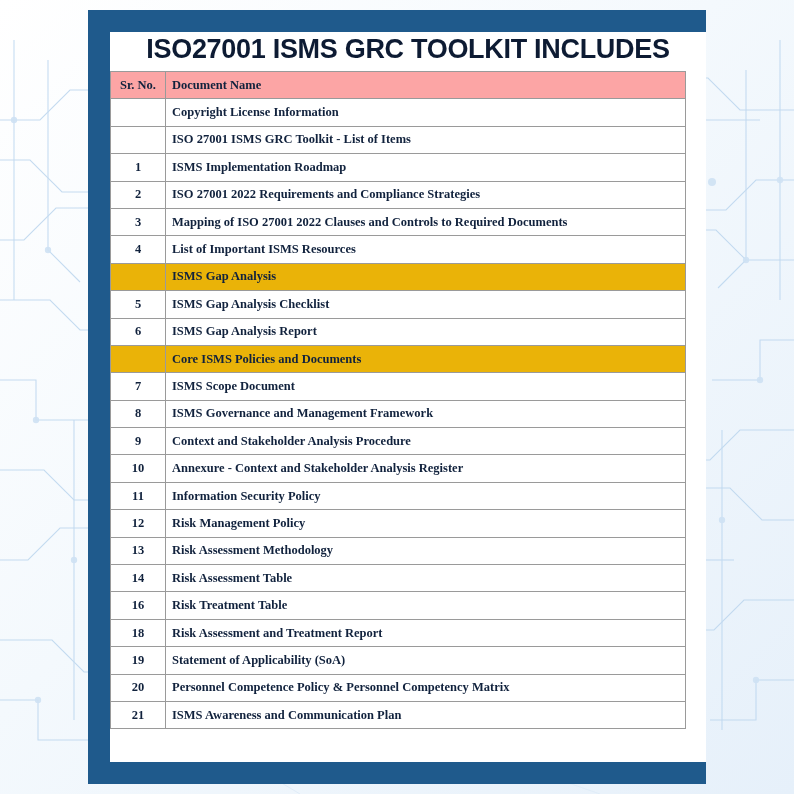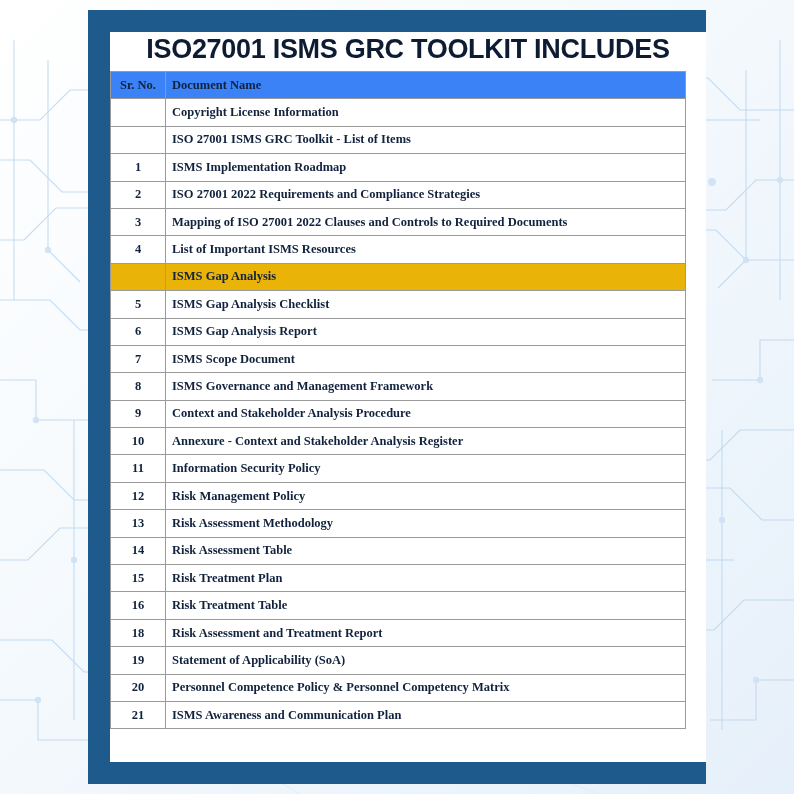--- a/index.html
+++ b/index.html
@@ -102,21 +102,21 @@
     background: #ffffff;
     overflow: hidden;
     white-space: nowrap;
   }
   table.doc-table td.sr {
     width: 54px;
     text-align: center;
     padding: 0;
   }
   tr.header td {
-    background: #3b82f6;
+    background: #fca5a5;
   }
   tr.section td {
     background: #eab308;
   }
 </style>
 </head>
 <body>
 
 <svg id="bg-decor" viewBox="0 0 794 794" xmlns="http://www.w3.org/2000/svg">
   <defs>
@@ -219,20 +219,24 @@
             <td>ISMS Gap Analysis</td>
           </tr>
           <tr class="">
             <td class="sr">5</td>
             <td>ISMS Gap Analysis Checklist</td>
           </tr>
           <tr class="">
             <td class="sr">6</td>
             <td>ISMS Gap Analysis Report</td>
           </tr>
+          <tr class="section">
+            <td class="sr"></td>
+            <td>Core ISMS Policies and Documents</td>
+          </tr>
           <tr class="">
             <td class="sr">7</td>
             <td>ISMS Scope Document</td>
           </tr>
           <tr class="">
             <td class="sr">8</td>
             <td>ISMS Governance and Management Framework</td>
           </tr>
           <tr class="">
             <td class="sr">9</td>
@@ -250,24 +254,20 @@
             <td class="sr">12</td>
             <td>Risk Management Policy</td>
           </tr>
           <tr class="">
             <td class="sr">13</td>
             <td>Risk Assessment Methodology</td>
           </tr>
           <tr class="">
             <td class="sr">14</td>
             <td>Risk Assessment Table</td>
-          </tr>
-          <tr class="">
-            <td class="sr">15</td>
-            <td>Risk Treatment Plan</td>
           </tr>
           <tr class="">
             <td class="sr">16</td>
             <td>Risk Treatment Table</td>
           </tr>
           <tr class="">
             <td class="sr">18</td>
             <td>Risk Assessment and Treatment Report</td>
           </tr>
           <tr class="">

